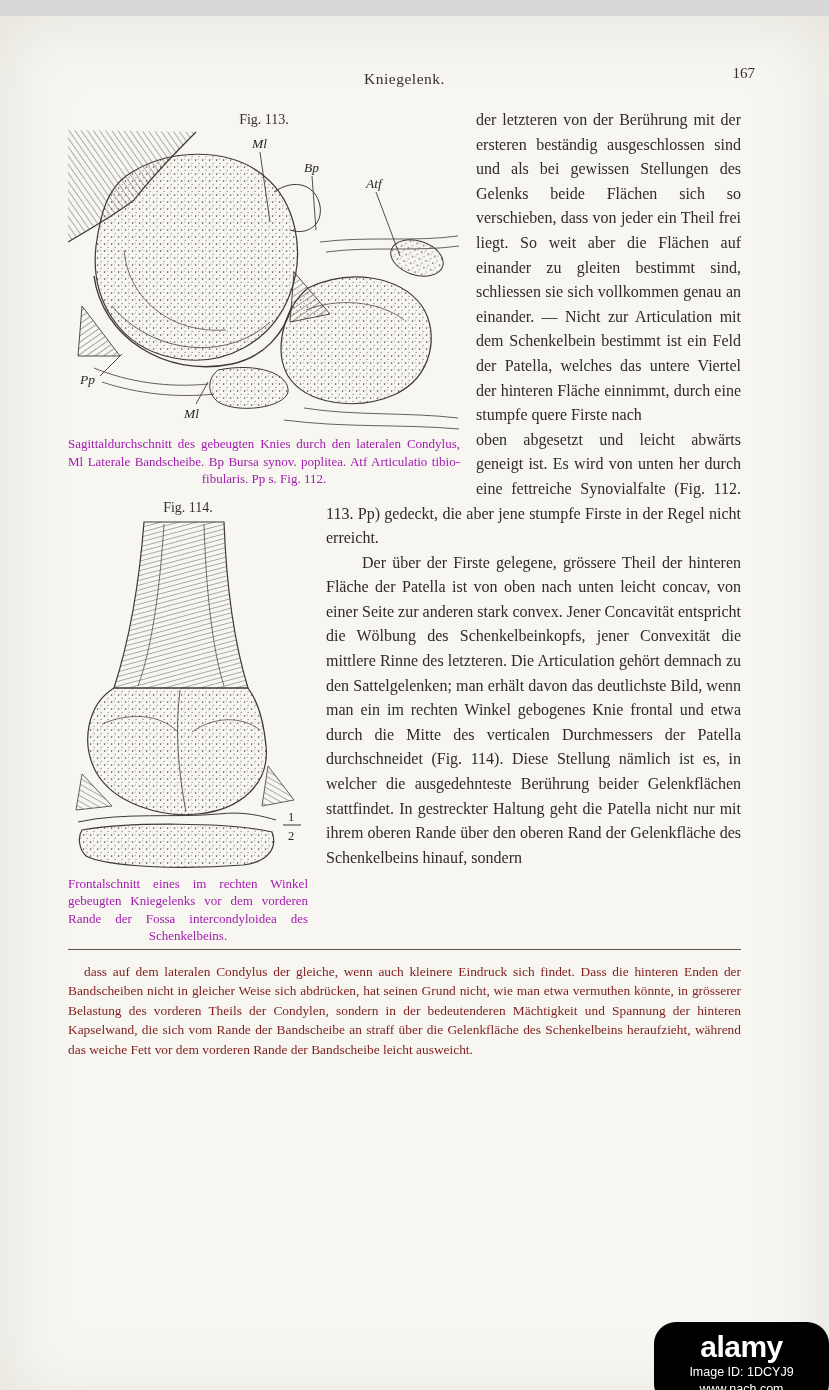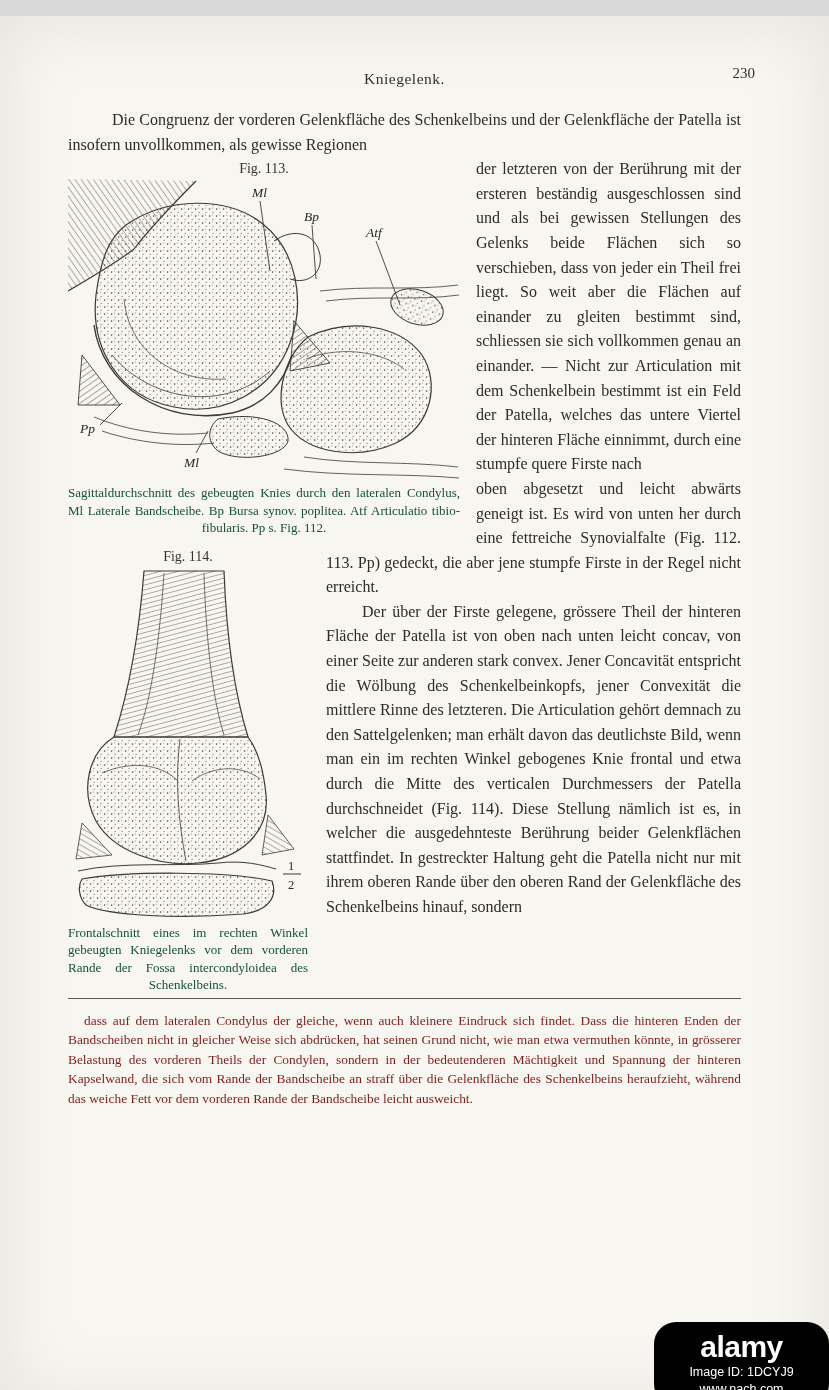--- a/index.html
+++ b/index.html
@@ -11,45 +11,44 @@
   .pagehead{position:relative;height:26px;margin-bottom:12px;}
   .running{text-align:center;font-size:15.5px;letter-spacing:.5px;color:#35312b;}
   .pagenum{position:absolute;right:-14px;top:-5px;font-size:15px;color:#35312b;}
   p.bodytext{font-size:16px;line-height:24.6px;text-align:justify;margin:0;color:#2f2b26;}
   p.intro{text-indent:44px;}
   p.indent{text-indent:36px;}
   figure{margin:0;padding:0;}
   .fig113{float:left;width:392px;margin:4px 16px 4px 0;}
   .fig114{float:left;clear:left;width:240px;margin:8px 18px 4px 0;}
   .figlabel{text-align:center;font-size:14px;margin-bottom:2px;color:#35312b;}
-  .figcap{font-size:13px;line-height:17.5px;text-align:justify;text-align-last:center;margin-top:5px;color:#14532d;}
+  .figcap{font-size:13px;line-height:17.5px;text-align:justify;text-align-last:center;margin-top:5px;color:#a21caf;}
   .footnote-block{clear:both;margin-top:26px;border-top:1px solid #5a564c;padding-top:12px;}
   p.footnote{font-size:13.4px;line-height:19.6px;text-align:justify;text-indent:16px;margin:0;color:#7f1d1d;}
   svg{display:block;}
   .svglabel{font-family:"Liberation Serif","DejaVu Serif",serif;font-style:italic;font-size:13.5px;fill:#2b2822;}
   .svgscale{font-family:"Liberation Serif","DejaVu Serif",serif;font-size:12.5px;fill:#2b2822;}
   .alamy{position:absolute;right:0;bottom:0;width:175px;height:84px;background:#000;color:#fff;
          font-family:"Liberation Sans","DejaVu Sans",sans-serif;display:flex;flex-direction:column;
          align-items:center;justify-content:center;gap:3px;border-radius:22px;}
   .alamy-logo{font-size:30px;font-weight:bold;letter-spacing:-.5px;line-height:1;}
   .alamy-id{font-size:12.5px;}
   .alamy-url{font-size:12.5px;}
 </style>
 </head>
 <body>
 
 <div class="page">
   <div class="content">
 
     <div class="pagehead">
       <div class="running">Kniegelenk.</div>
-      <div class="pagenum">230</div>
+      <div class="pagenum">167</div>
     </div>
 
-    <p class="bodytext intro">Die Congruenz der vorderen Gelenkfläche des Schenkelbeins und der Gelenkfläche der Patella ist insofern unvollkommen, als gewisse Regionen</p>
 
     <figure class="fig113">
       <div class="figlabel">Fig. 113.</div>
       <svg width="392" height="300" viewBox="0 0 392 300">
         <defs>
           <pattern id="stipA" width="7" height="7" patternUnits="userSpaceOnUse">
             <circle cx="1.6" cy="2.1" r="0.8" fill="#57534a"></circle>
             <circle cx="5.1" cy="5.3" r="0.6" fill="#6b675d"></circle>
             <circle cx="4.3" cy="1" r="0.5" fill="#7e7a6f"></circle>
           </pattern>

